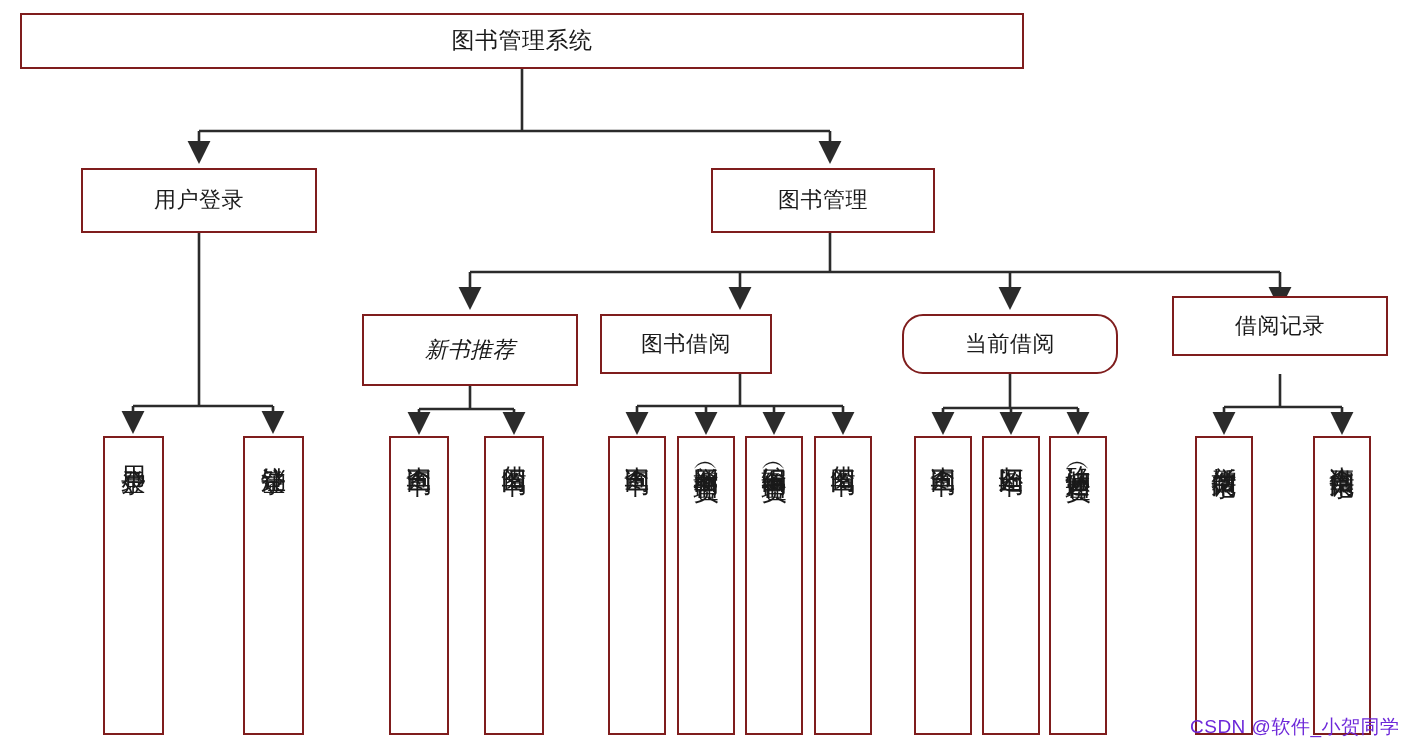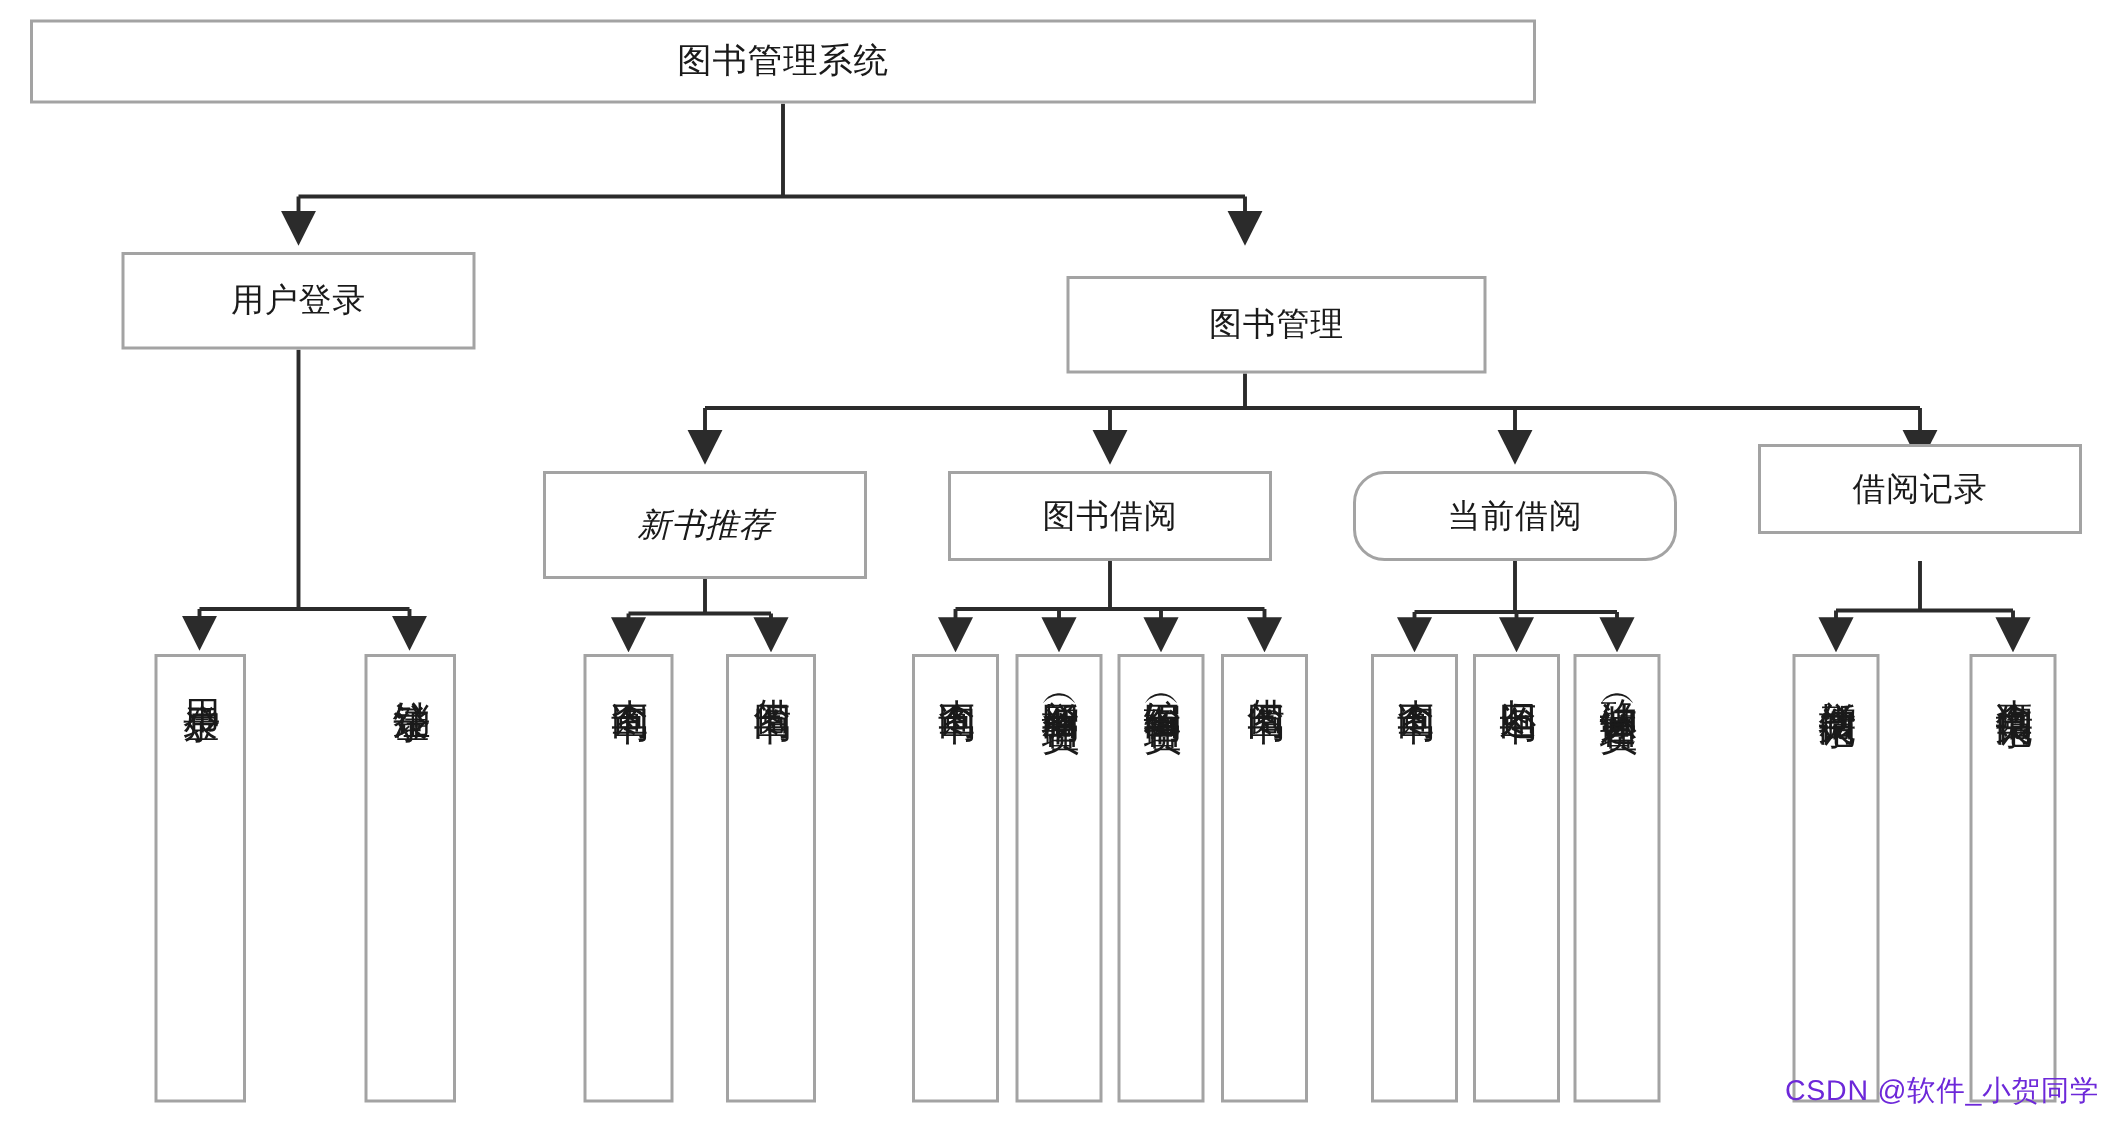--- a/index.html
+++ b/index.html
@@ -23,21 +23,21 @@
     left: 0;
     top: 0;
     width: 1405px;
     height: 747px;
     pointer-events: none;
   }
   .node {
     position: absolute;
     box-sizing: border-box;
     background: #ffffff;
-    border: 2px solid #a3a3a3;
+    border: 2px solid #7f1d1d;
     display: flex;
     align-items: center;
     justify-content: center;
     color: #1a1a1a;
     z-index: 2;
   }
   .node .node-label {
     display: block;
     text-align: center;
     line-height: 1.12;
@@ -134,28 +134,28 @@
     </g>
   </svg>
 
   <div class="node horiz root" style="left:20px; top:13px; width:1004px; height:56px;">
     <span class="node-label">图书管理系统</span>
   </div>
 
   <div class="node horiz" style="left:81px; top:168px; width:236px; height:65px;">
     <span class="node-label">用户登录</span>
   </div>
-  <div class="node horiz" style="left:711px; top:168px; width:280px; height:65px;margin-top:16px;">
+  <div class="node horiz" style="left:711px; top:168px; width:224px; height:65px;">
     <span class="node-label">图书管理</span>
   </div>
 
   <div class="node horiz" style="left:362px; top:314px; width:216px; height:72px;font-style:italic;">
     <span class="node-label">新书推荐</span>
   </div>
-  <div class="node horiz" style="left:632px; top:314px; width:216px; height:60px;">
+  <div class="node horiz" style="left:600px; top:314px; width:172px; height:60px;">
     <span class="node-label">图书借阅</span>
   </div>
   <div class="node horiz" style="left:902px; top:314px; width:216px; height:60px;border-radius:21px;">
     <span class="node-label">当前借阅</span>
   </div>
   <div class="node horiz" style="left:1172px; top:296px; width:216px; height:60px;">
     <span class="node-label">借阅记录</span>
   </div>
 
   <div class="node vert center" style="left:103px; top:436px; width:61px; height:299px;">

